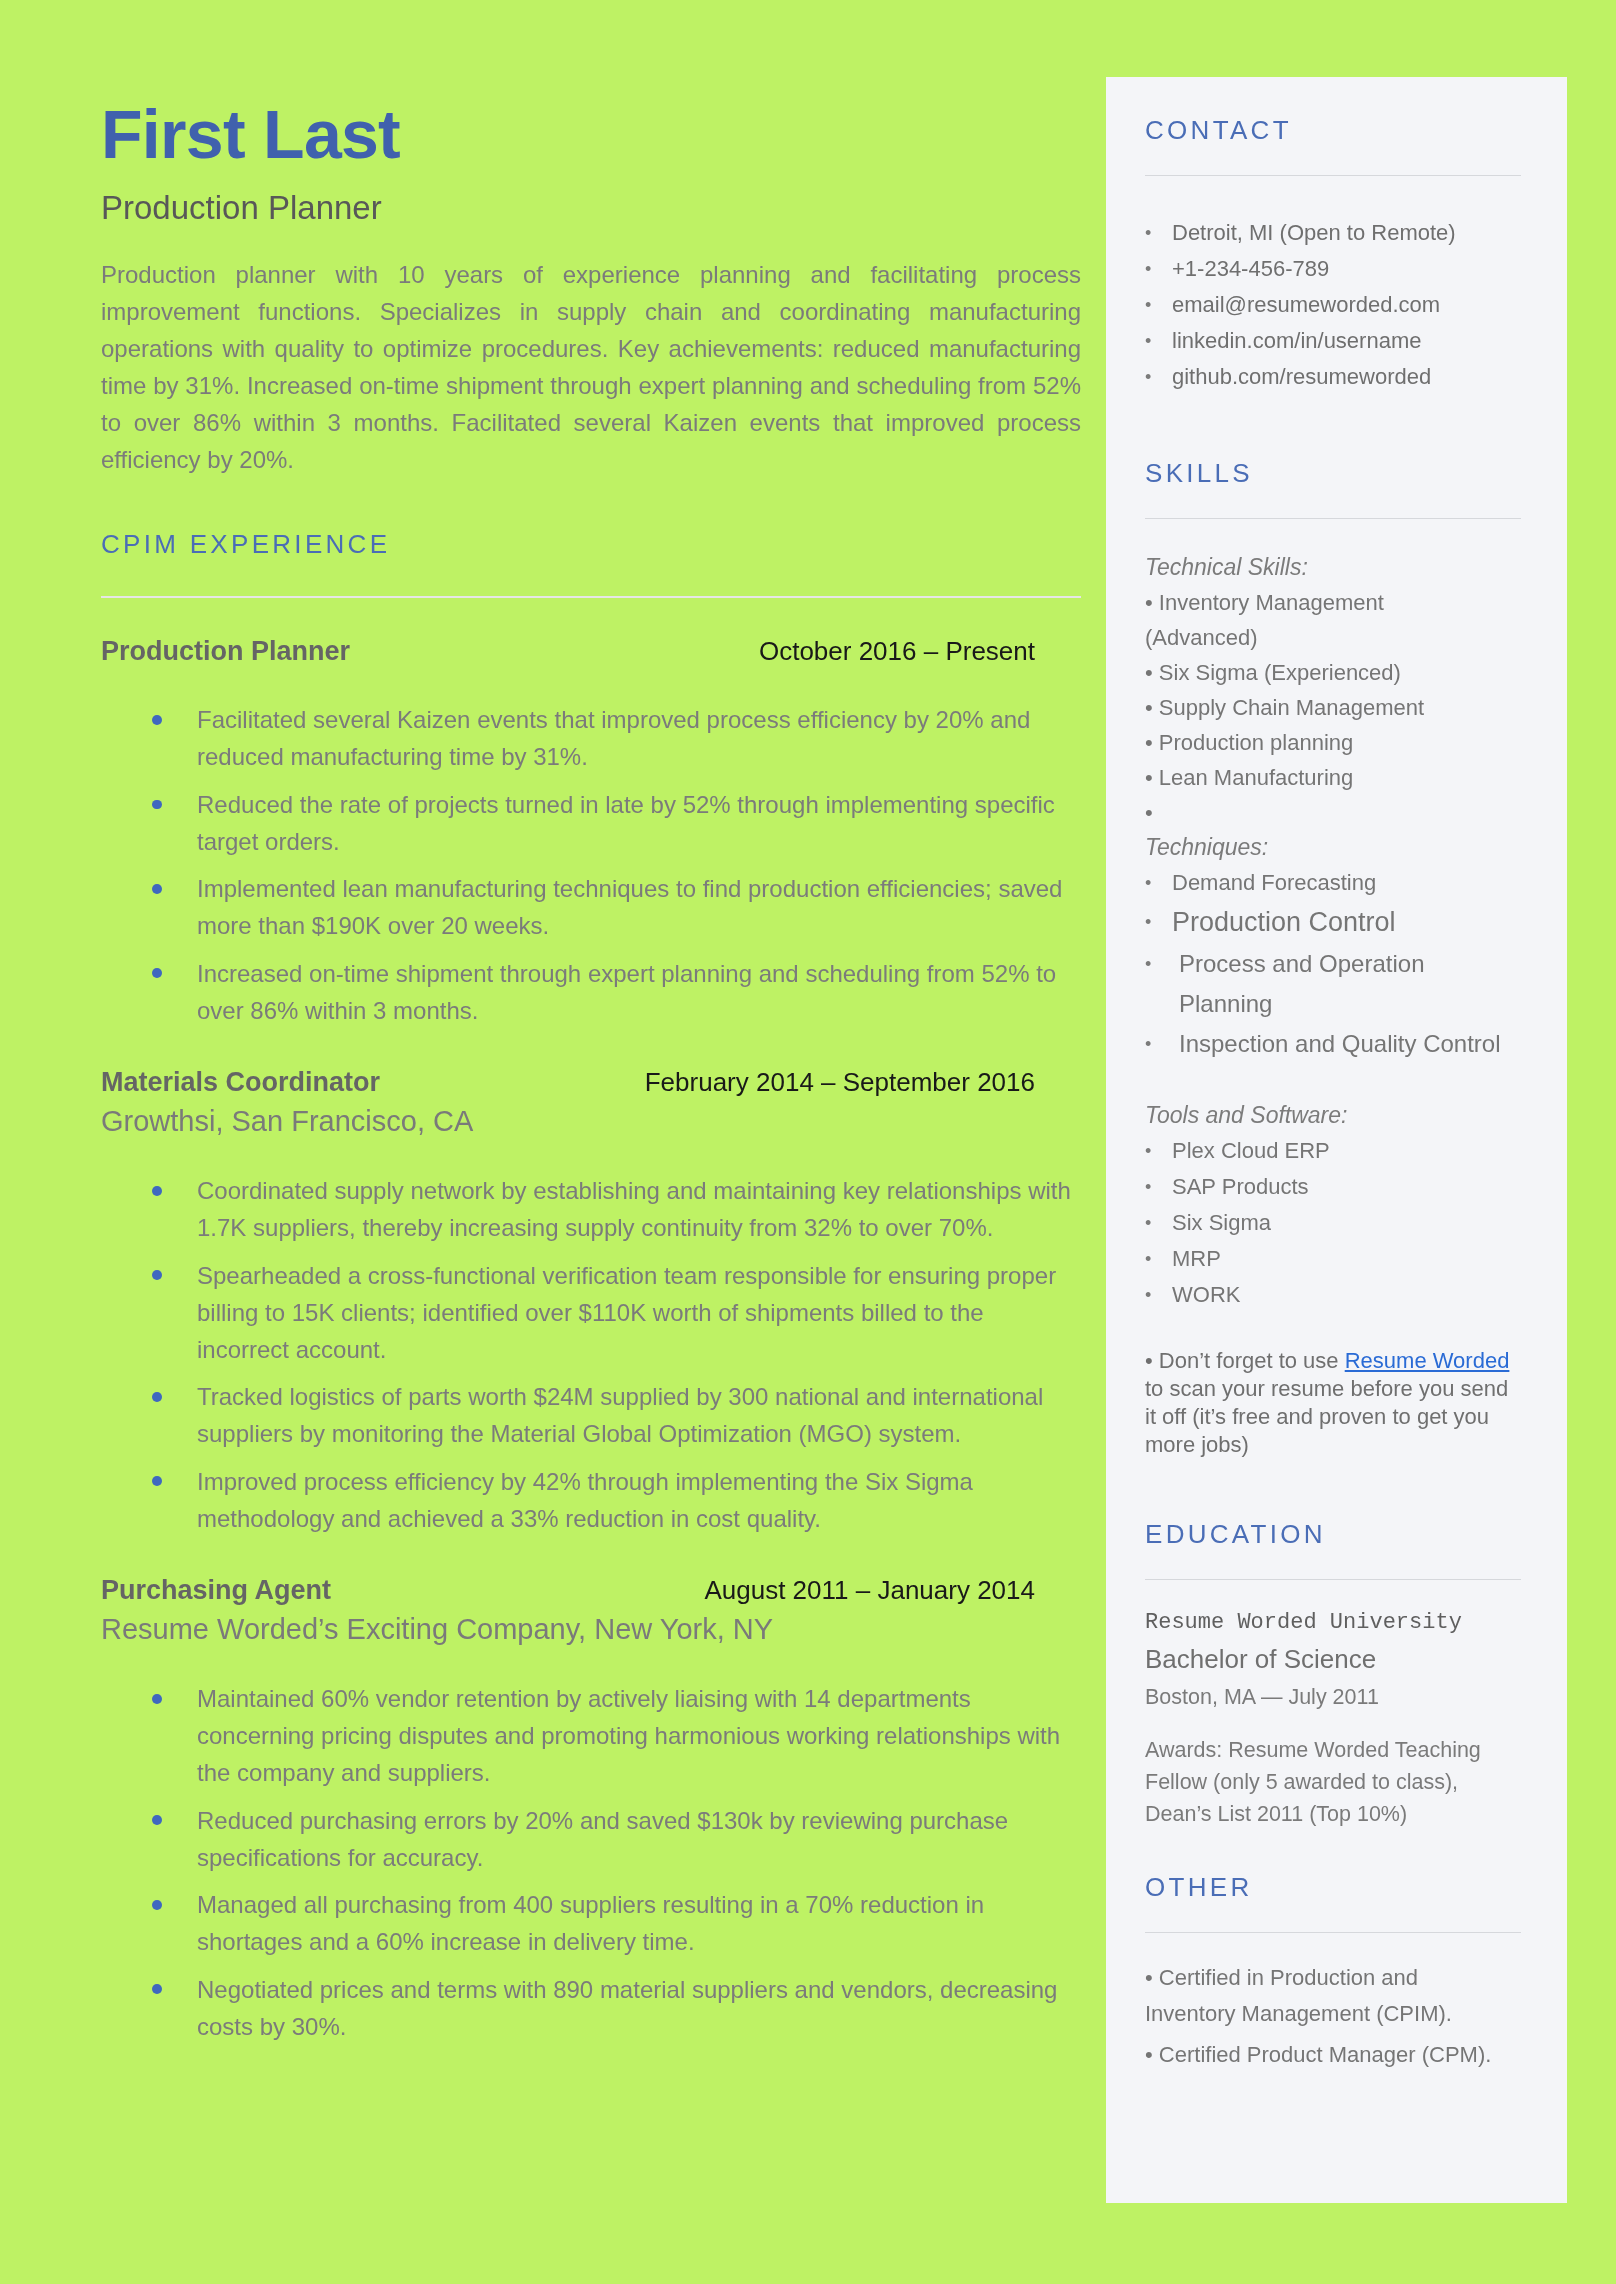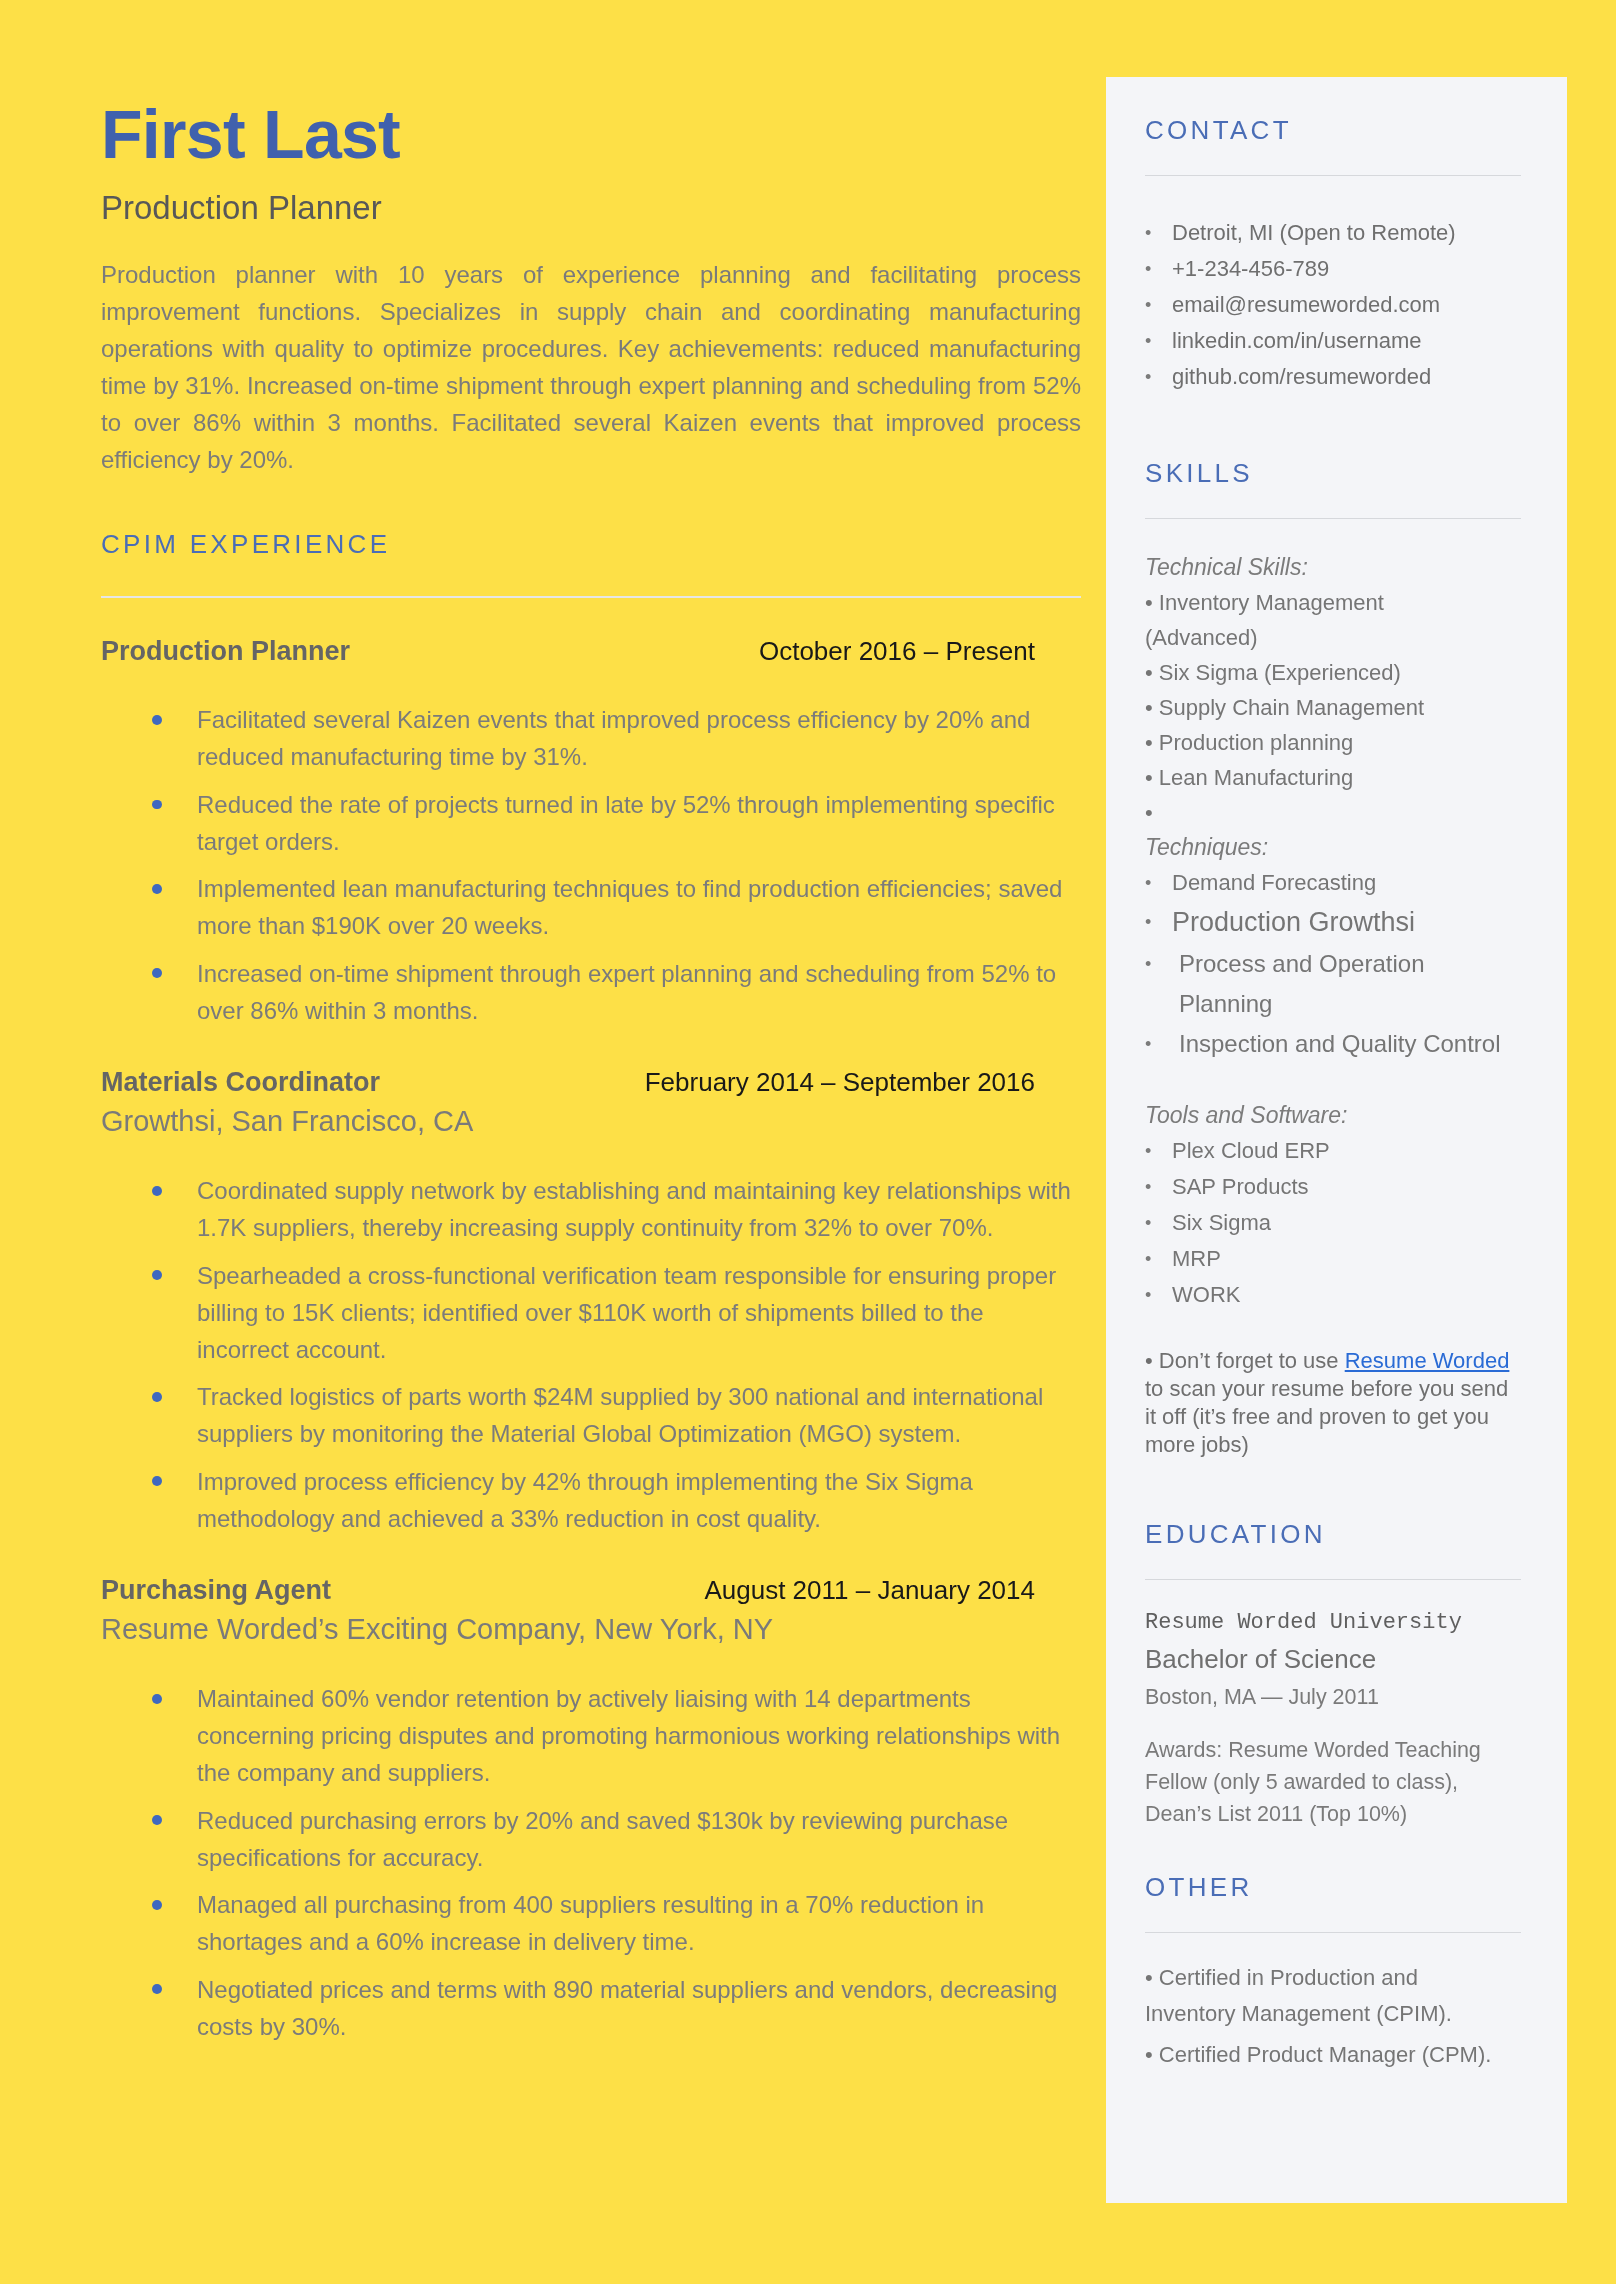--- a/index.html
+++ b/index.html
@@ -1,17 +1,17 @@
 <!DOCTYPE html>
 <html style="font-size:10.4px"><head>
 <meta charset="utf-8">
 <style>
   html,body { margin:0; padding:0; background:#ffffff; }
   .page {
-    position:relative; width:1617px; height:2284px; background:#fde047;
+    position:relative; width:1617px; height:2284px; background:#bef264;
     font-family:"Liberation Sans", sans-serif; overflow:hidden;
   }
 
   
   .main { position:absolute; left:101px; top:98px; width:980px; }
   .name { margin:0; font-size:68px; line-height:1.08; font-weight:700; color:#4061ad; letter-spacing:-0.7px; }
   .subtitle { margin-top:18px; font-size:33px; color:#585858; }
   .summary { margin-top:29px; font-size:24px; line-height:37px; color:#7b7b7b; text-align:justify; }
 
   .sec-heading { font-size:26px; letter-spacing:3.3px; color:#4a6db6; font-weight:500; }
@@ -166,21 +166,21 @@
         </ul>
 
         <div class="group-label">Techniques:</div>
         <ul class="flex-list techniques">
           <li>
               <span class="b-col">•</span>
               <span>Demand Forecasting</span>
             </li>
           <li>
               <span class="b-col">•</span>
-              <span>Production Growthsi</span>
+              <span>Production Control</span>
             </li>
           <li>
               <span class="b-col">•</span>
               <span>Process and Operation Planning</span>
             </li>
           <li>
               <span class="b-col">•</span>
               <span>Inspection and Quality Control</span>
             </li>
         </ul>

